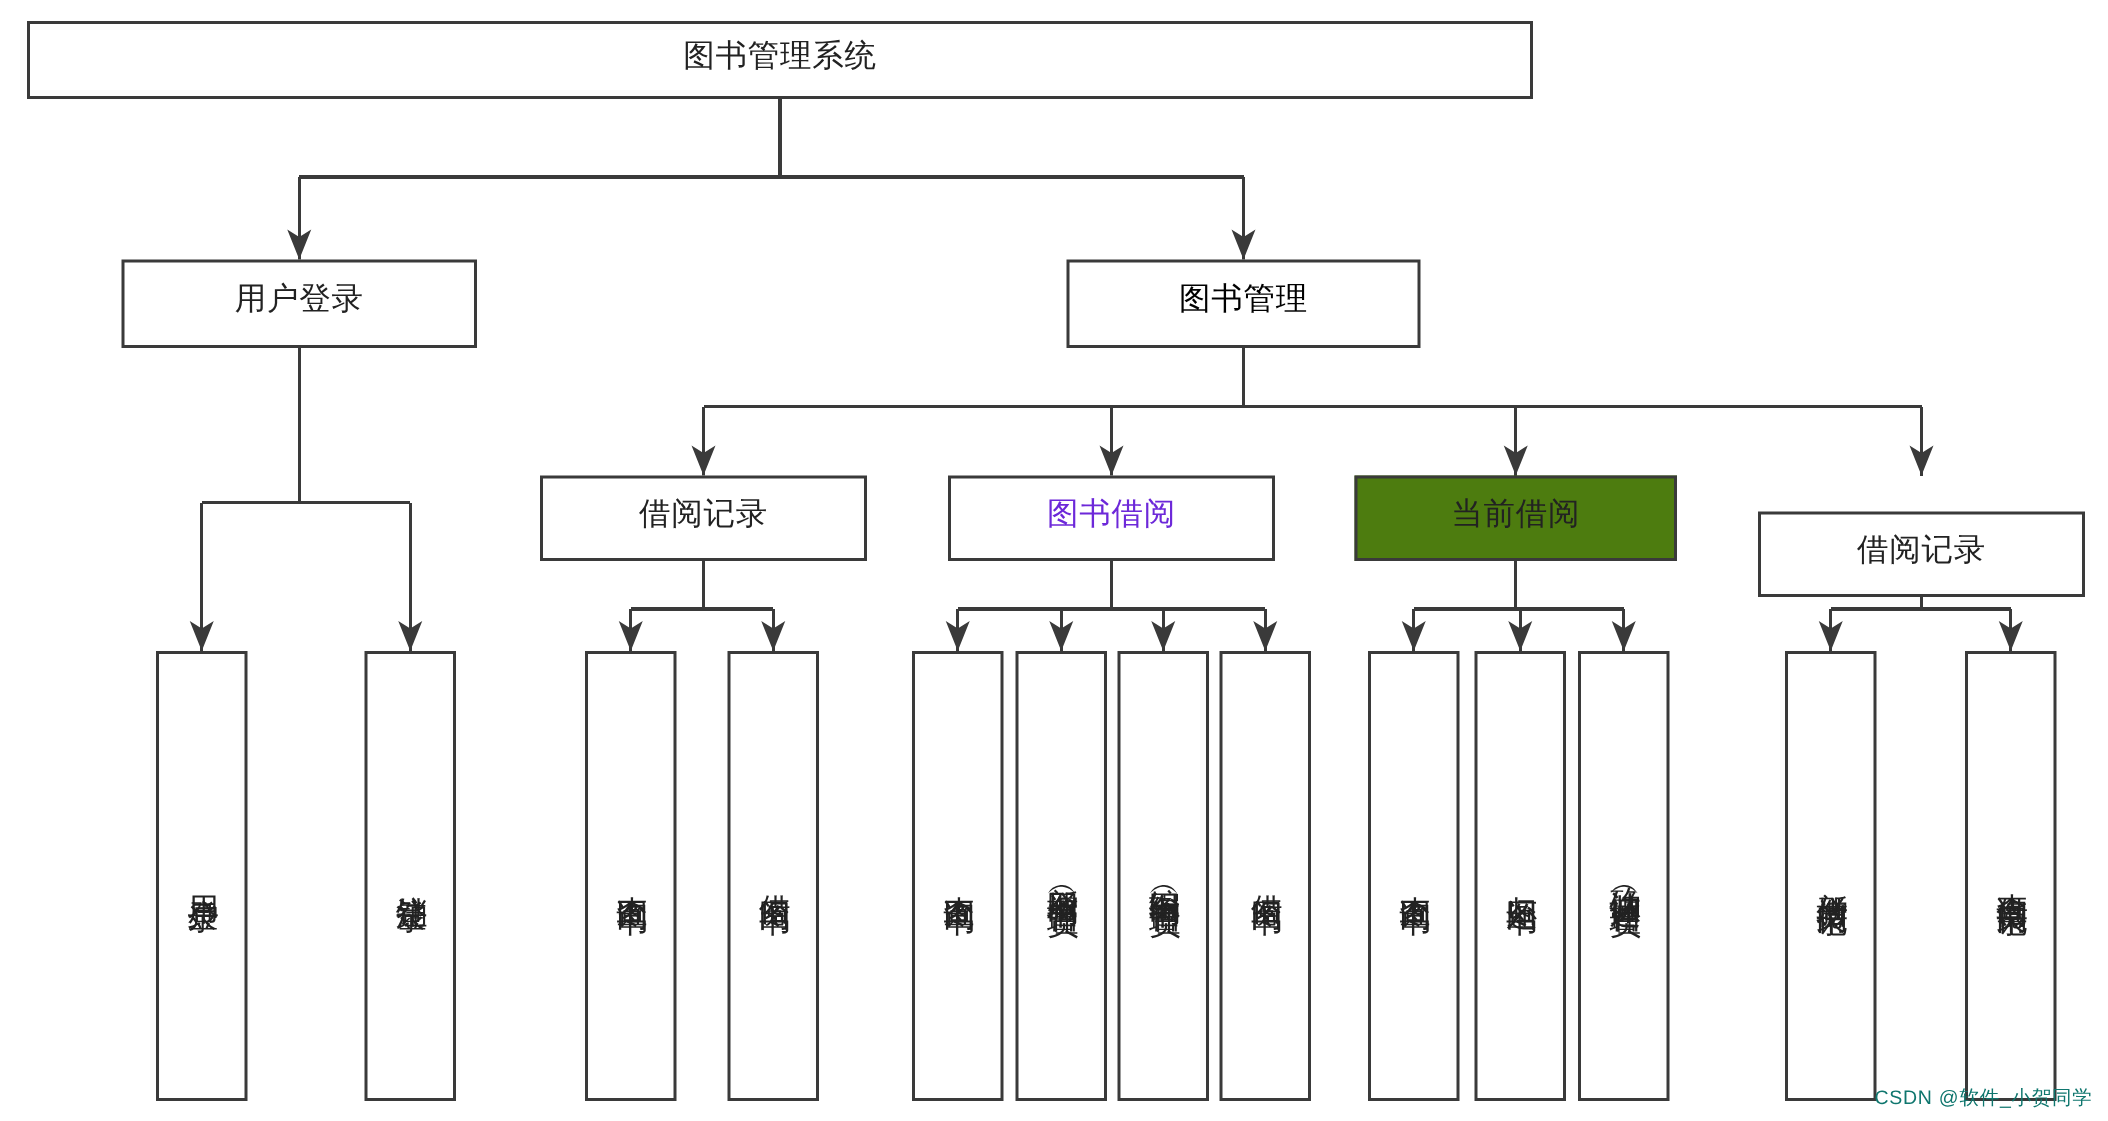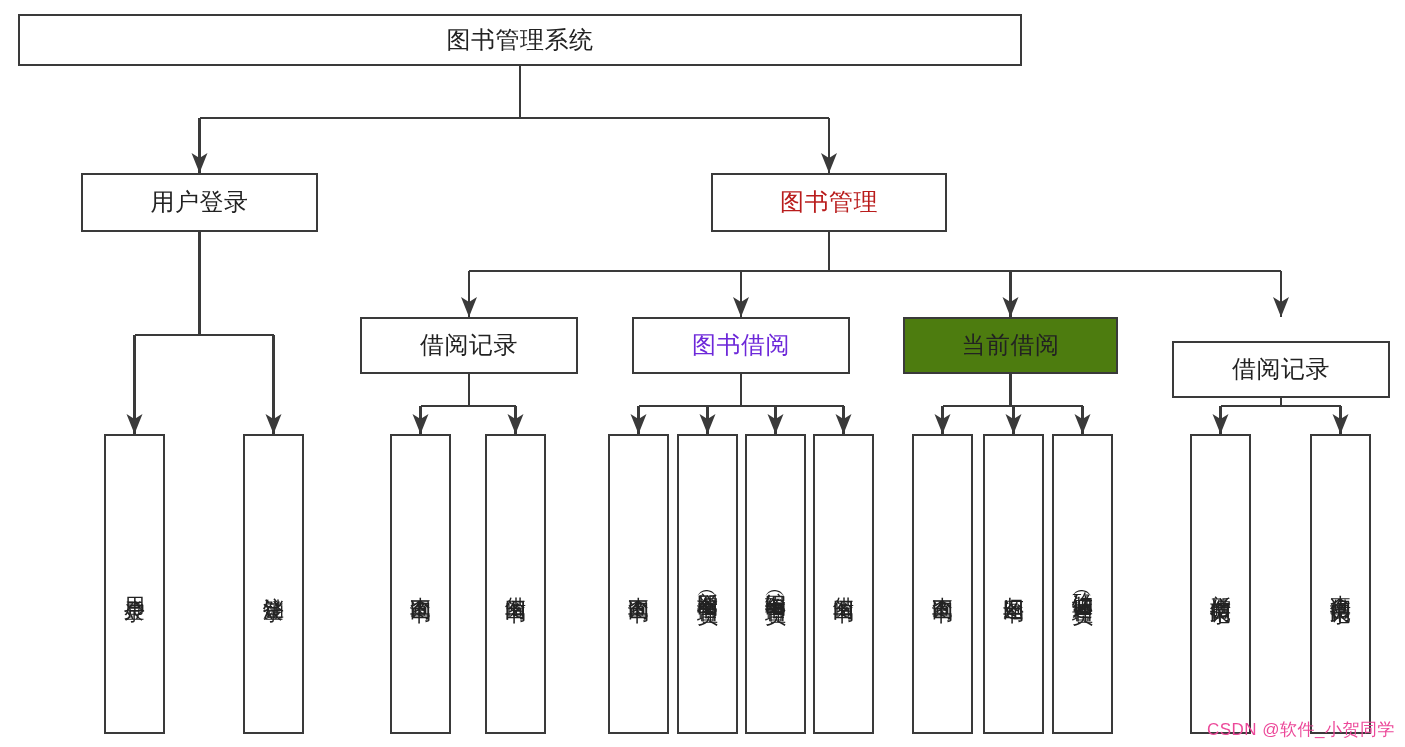--- a/index.html
+++ b/index.html
@@ -36,42 +36,43 @@
     z-index: 2;
   }
   .node-label {
     display: block;
     text-align: center;
     line-height: 1.18;
     letter-spacing: 0.5px;
     white-space: nowrap;
   }
   .node.horizontal .node-label {
-    font-size: 24px;
+    font-size: 21px;
+    font-family: Liberation Mono, monospace;
   }
   .node.vertical {
     align-items: center;
     justify-content: center;
     padding: 6px 0;
   }
   .node.vertical .node-label {
     writing-mode: vertical-rl;
     text-orientation: upright;
     font-size: 21px;
     line-height: 1.05;
     letter-spacing: 2px;
     white-space: normal;
     max-height: 100%;
   }
   #watermark {
     position: absolute;
     right: 10px;
     bottom: 6px;
-    font-size: 17px;
-    color: #ec4899;
+    font-size: 13px;
+    color: #0f766e;
     letter-spacing: 0.5px;
     z-index: 5;
     white-space: nowrap;
     pointer-events: none;
   }
 </style>
 </head>
 <body>
 
 <div id="diagram-canvas">
@@ -130,21 +131,21 @@
       <path d="M 1332.5 414 L 1340.5 434 L 1348.5 414 L 1340.5 419 Z" fill="#3a3a3a"></path>
     </svg>
   <div id="nodes-layer">
       <div class="node horizontal" style="left: 18px; top: 14px; width: 1004px; height: 52px; border-color: rgb(58, 58, 58); background: rgb(255, 255, 255);">
         <span class="node-label" style="color: rgb(34, 34, 34);">图书管理系统</span>
       </div>
       <div class="node horizontal" style="left: 81px; top: 173px; width: 237px; height: 59px; border-color: rgb(58, 58, 58); background: rgb(255, 255, 255);">
         <span class="node-label" style="color: rgb(34, 34, 34);">用户登录</span>
       </div>
       <div class="node horizontal" style="left: 711px; top: 173px; width: 236px; height: 59px; border-color: rgb(58, 58, 58); background: rgb(255, 255, 255);">
-        <span class="node-label" style="color: #b91c1c;">图书管理</span>
+        <span class="node-label" style="color: #000000;">图书管理</span>
       </div>
       <div class="node horizontal" style="left: 360px; top: 317px; width: 218px; height: 57px; border-color: rgb(58, 58, 58); background: rgb(255, 255, 255);">
         <span class="node-label" style="color: rgb(34, 34, 34);">借阅记录</span>
       </div>
       <div class="node horizontal" style="left: 632px; top: 317px; width: 218px; height: 57px; border-color: rgb(58, 58, 58); background: rgb(255, 255, 255);">
         <span class="node-label" style="color: #6d28d9;">图书借阅</span>
       </div>
       <div class="node horizontal" style="left: 903px; top: 317px; width: 215px; height: 57px; border-color: rgb(58, 58, 58); background: #4d7c0f;">
         <span class="node-label" style="color: rgb(34, 34, 34);">当前借阅</span>
       </div>

